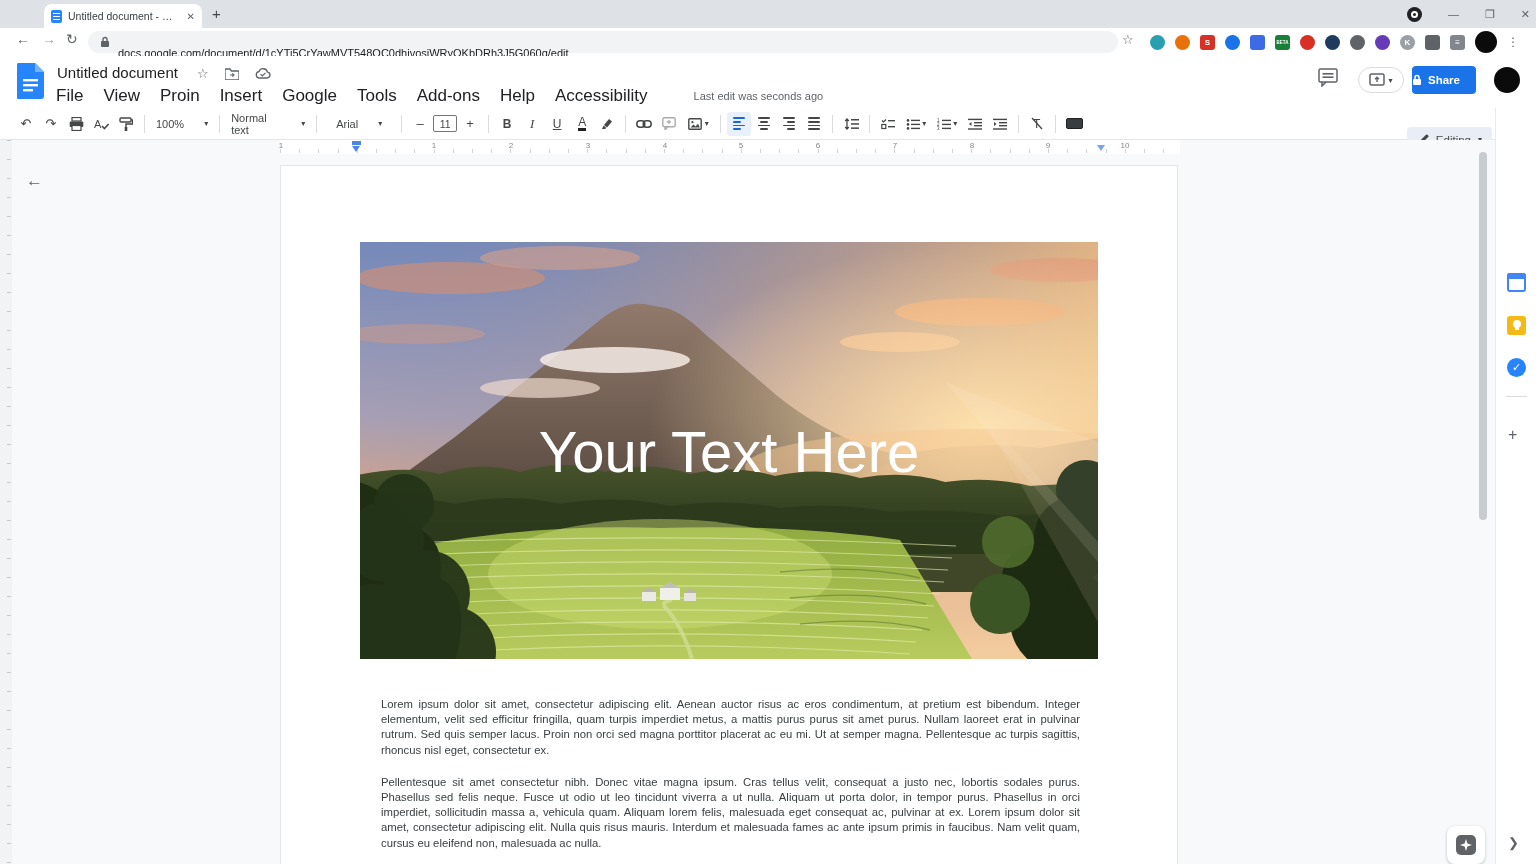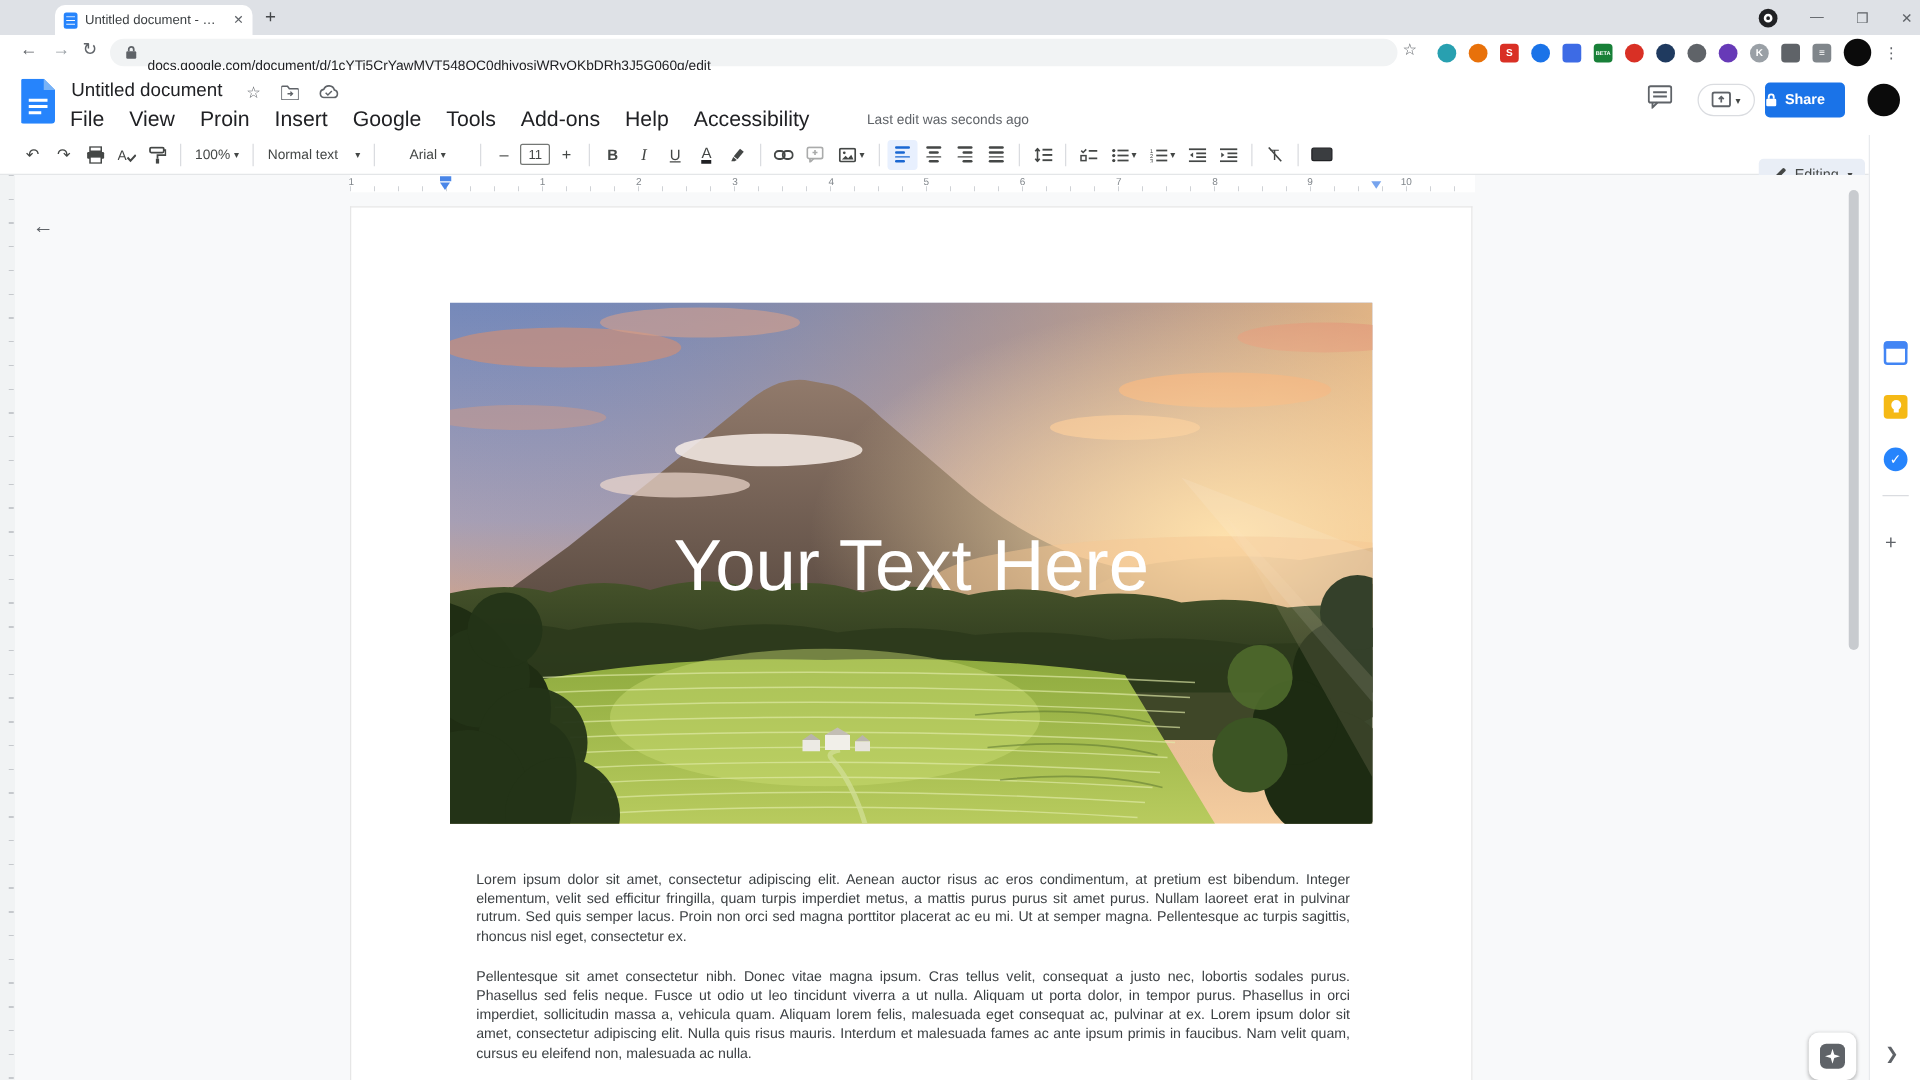--- a/index.html
+++ b/index.html
@@ -37,21 +37,21 @@
   #comment-btn{position:absolute;left:1318px;top:12px;}
   #present-pill{position:absolute;left:1358px;top:11px;width:46px;height:26px;border:1px solid #dadce0;border-radius:14px;display:flex;align-items:center;justify-content:center;gap:3px;color:#5f6368;}
   #share-btn{position:absolute;left:1412px;top:10px;width:64px;height:28px;background:#1a73e8;border-radius:4px;color:#fff;display:flex;align-items:center;justify-content:flex-start;gap:6px;font-size:11.5px;font-weight:bold;}
   #docs-avatar{position:absolute;left:1494px;top:11px;width:26px;height:26px;border-radius:50%;background:#0b0b0b;}
   
   #toolbar{position:absolute;left:0;top:108px;width:1536px;height:32px;background:#fff;border-bottom:1px solid #e4e6e8;}
   #toolbar-left{position:absolute;left:14px;top:0;height:31px;display:flex;align-items:center;gap:1px;}
   .tbtn{min-width:24px;height:24px;display:flex;align-items:center;justify-content:center;border-radius:3px;color:#444746;font-size:13px;}
   .tbtn.active{background:#e8f0fe;color:#1967d2;}
   .tsep{width:1px;height:18px;background:#dadce0;margin:0 5px;}
-  .tsel{display:flex;align-items:center;gap:3px;padding:0 5px;height:24px;color:#444746;font-size:11px;}
+  .tsel{display:flex;align-items:center;gap:20px;padding:0 5px;height:24px;color:#444746;font-size:11px;}
   .caret{font-size:8px;color:#444746;}
   #font-size-box{width:24px;height:17px;border:1px solid #747775;border-radius:2px;display:flex;align-items:center;justify-content:center;font-size:10.5px;color:#444746;}
   .glyph-b{font-weight:bold;font-size:12px;}
   .glyph-i{font-style:italic;font-family:"Liberation Serif",serif;font-size:13px;}
   .glyph-u{text-decoration:underline;font-size:12px;}
   .a-color{font-size:12px;line-height:10px;border-bottom:3px solid #202124;padding-bottom:1px;}
   .bars{display:flex;flex-direction:column;gap:2px;}
   .bars i{display:block;height:1.6px;background:#444746;border-radius:1px;}
   .active .bars i{background:#1967d2;}
   #kbd-icon{width:17px;height:11px;background:#3a3d40;border-radius:2px;border:1px solid #202124;}

